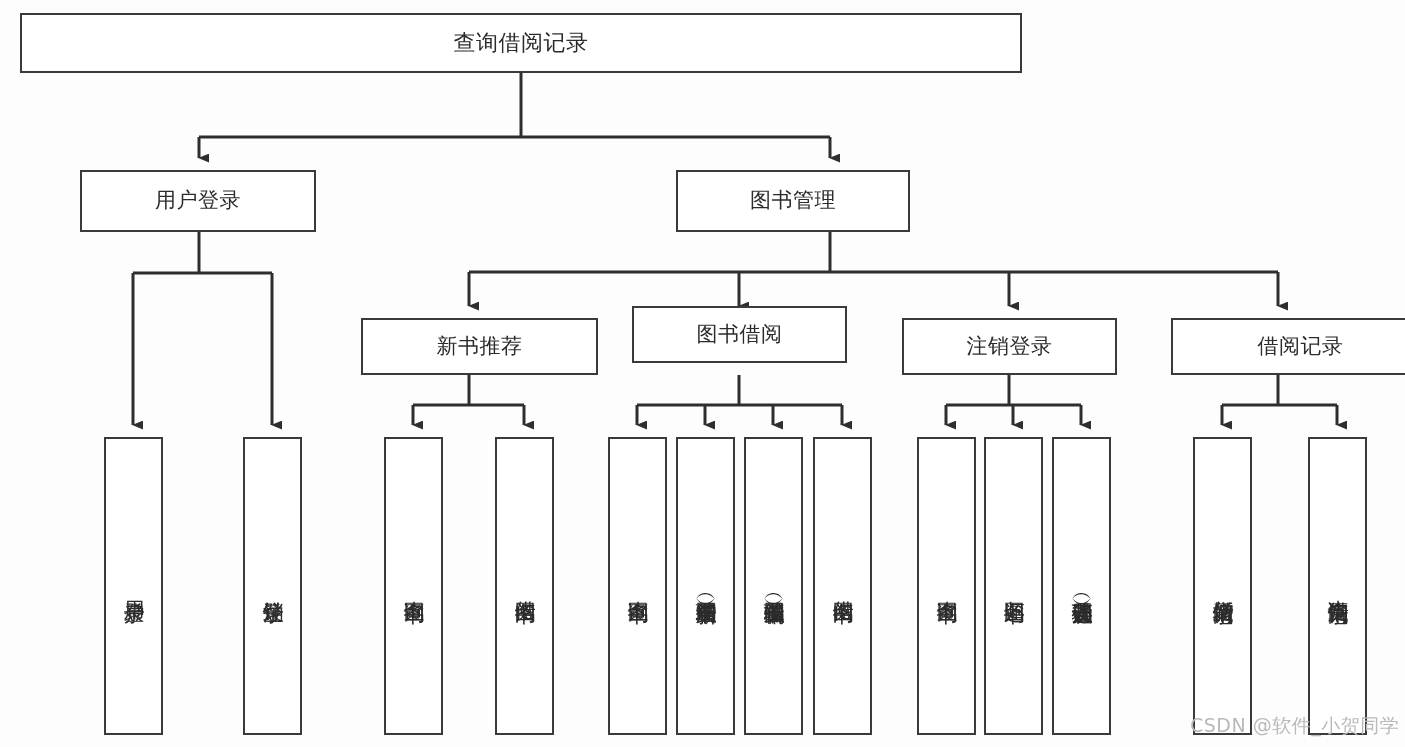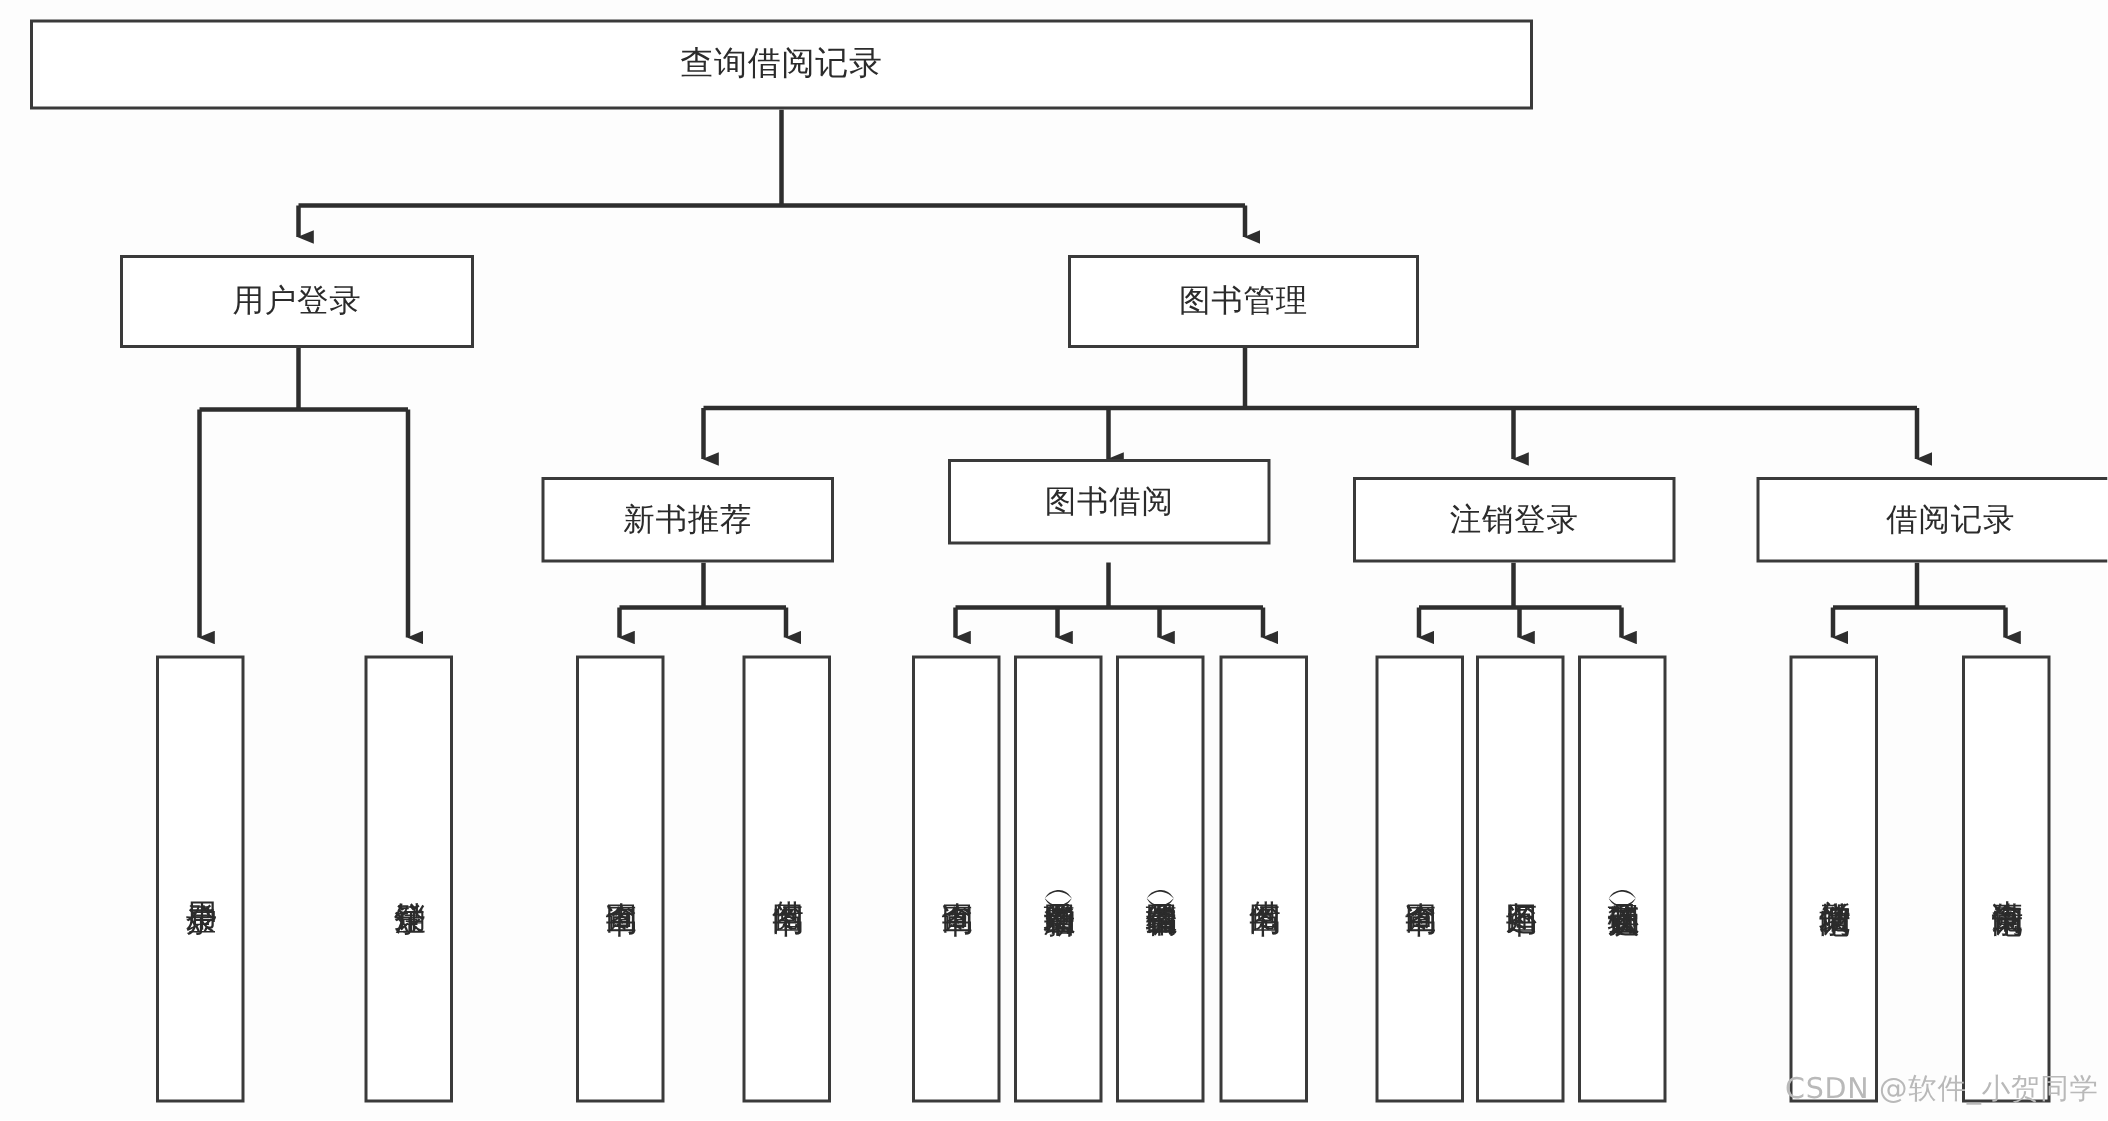--- a/index.html
+++ b/index.html
@@ -136,25 +136,25 @@
   </svg>
 
   <div class="node horiz root" style="left:20px; top:13px; width:1002px; height:60px;">
     <span class="node-label">查询借阅记录</span>
   </div>
 
   <div class="node horiz" style="left:80px; top:170px; width:236px; height:62px;">
     <span class="node-label">用户登录</span>
   </div>
 
-  <div class="node horiz" style="left:712px; top:170px; width:234px; height:62px;">
+  <div class="node horiz" style="left:676px; top:170px; width:234px; height:62px;">
     <span class="node-label">图书管理</span>
   </div>
 
-  <div class="node horiz" style="left:361px; top:318px; width:195px; height:57px;">
+  <div class="node horiz" style="left:361px; top:318px; width:237px; height:57px;">
     <span class="node-label">新书推荐</span>
   </div>
 
   <div class="node horiz" style="left:632px; top:306px; width:215px; height:57px;">
     <span class="node-label">图书借阅</span>
   </div>
 
   <div class="node horiz" style="left:902px; top:318px; width:215px; height:57px;">
     <span class="node-label">注销登录</span>
   </div>

